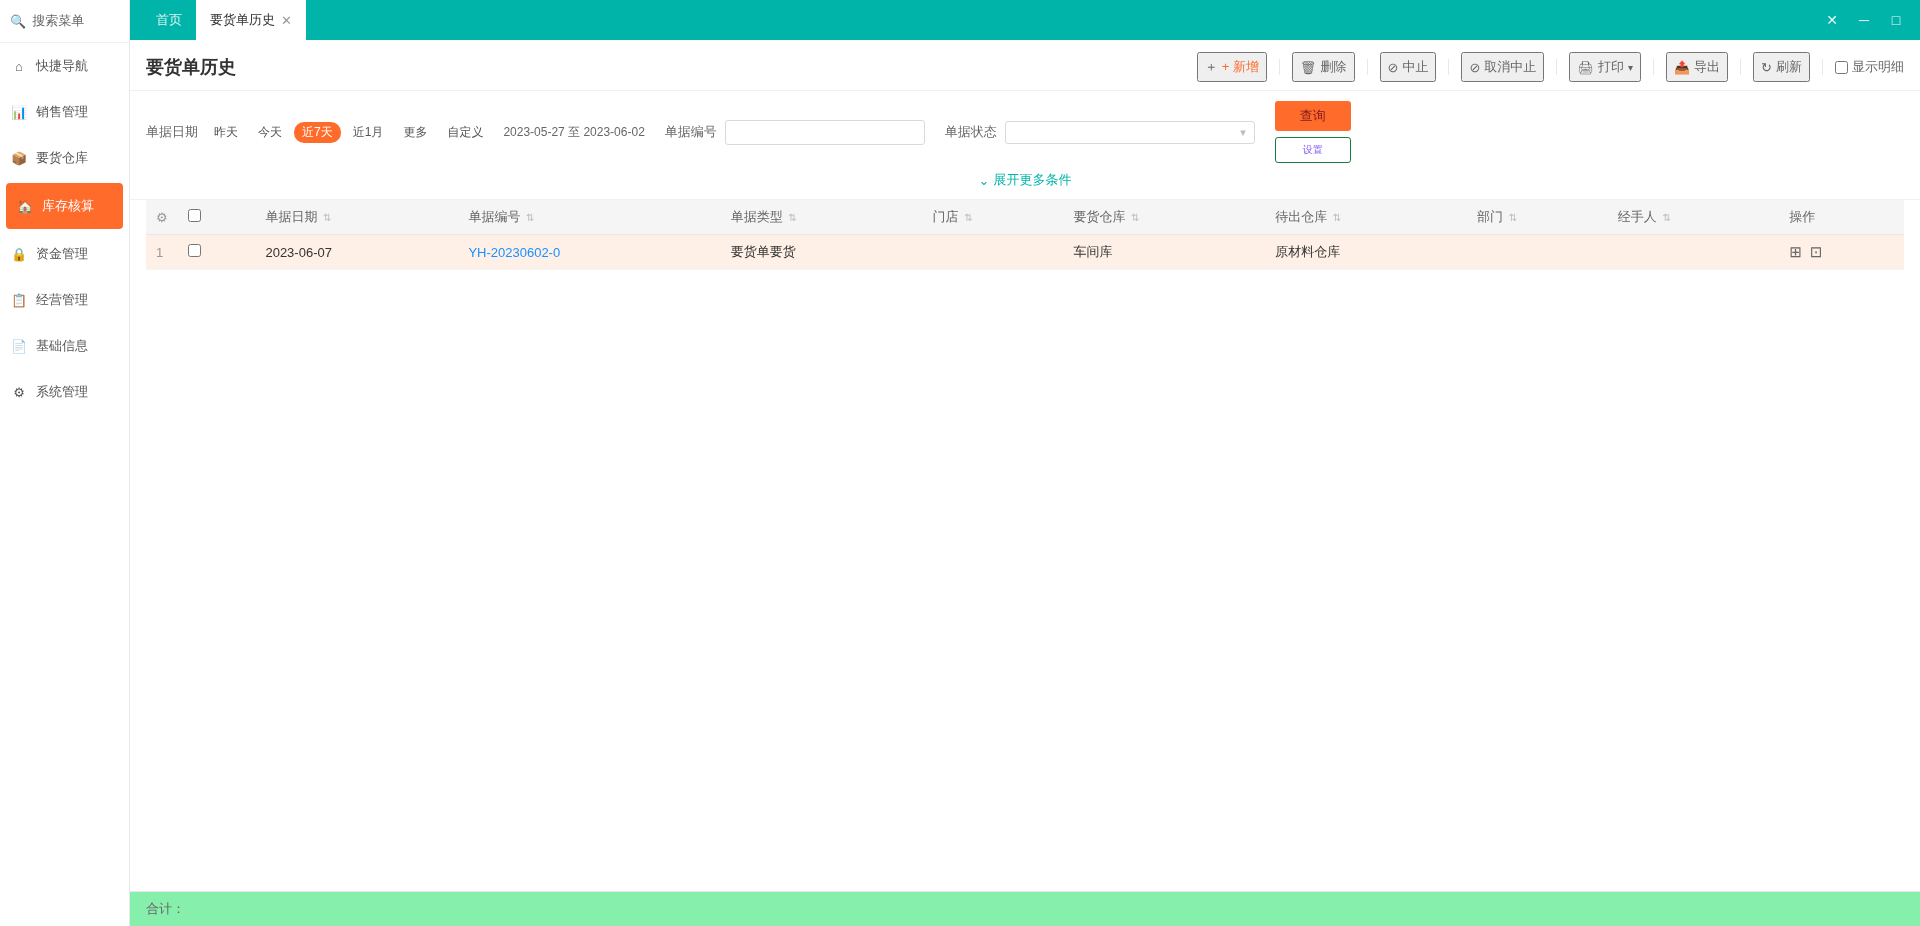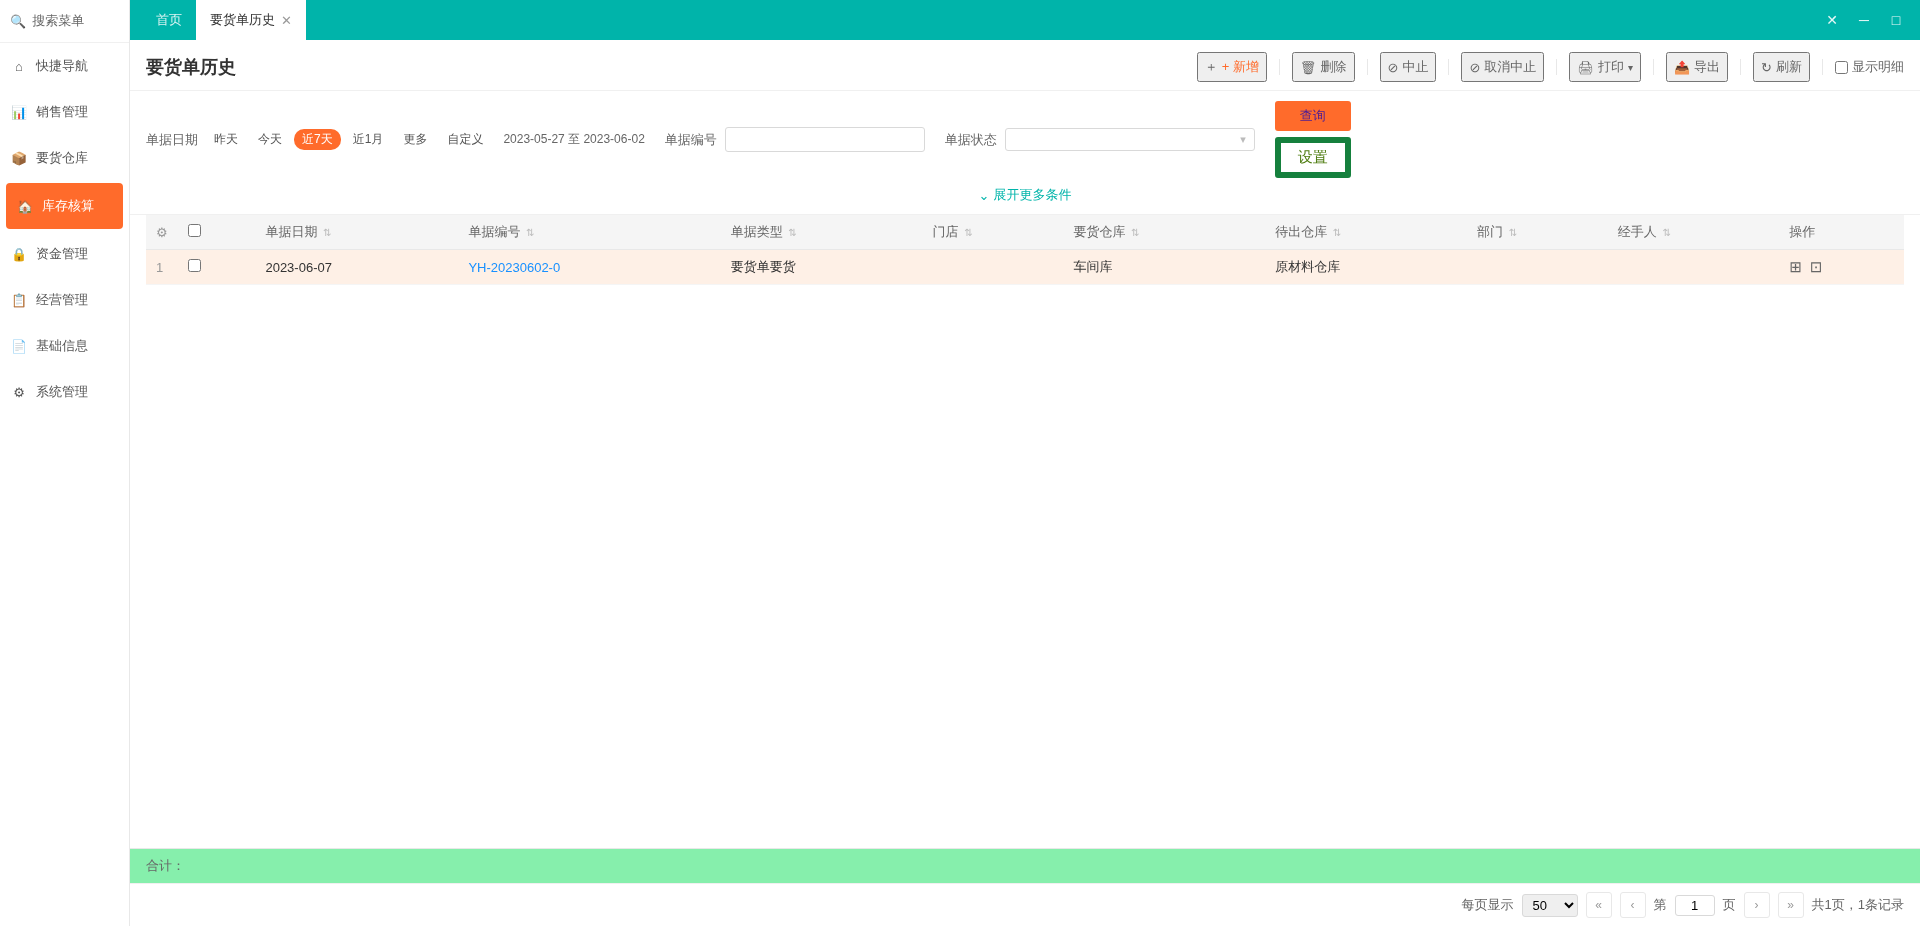--- a/index.html
+++ b/index.html
@@ -28,22 +28,22 @@
     
     
     .content-area { flex: 1; background: #fff; display: flex; flex-direction: column; overflow: hidden; }
     
     
     .page-header { padding: 12px 16px 8px 16px; display: flex; align-items: center; justify-content: space-between; border-bottom: 1px solid #f0f0f0; }
     .page-title { font-size: 18px; font-weight: bold; color: #333; }
     .toolbar { display: flex; align-items: center; gap: 12px; }
     .toolbar-btn { display: flex; align-items: center; gap: 4px; cursor: pointer; color: #666; font-size: 13px; padding: 4px 6px; }
     .toolbar-divider { width: 1px; height: 16px; background: #e8e8e8; }
-    .btn-primary { background: #ff6b2b; color: #4c1d95; border: none; padding: 6px 25px; border-radius: 3px; cursor: pointer; font-size: 13px; }
-    .btn-default { background: #fff; color: #4d7c0f; border: 6px solid #15803d; padding: 5px 14px; border-radius: 3px; cursor: pointer; font-size: 15px; }
+    .btn-primary { background: #ff6b2b; color: #7f1d1d; border: none; padding: 6px 25px; border-radius: 3px; cursor: pointer; font-size: 13px; }
+    .btn-default { background: #fff; color: #8b5cf6; border: 1px solid #15803d; padding: 5px 14px; border-radius: 3px; cursor: pointer; font-size: 10px; }
     .display-detail-checkbox { display: flex; align-items: center; gap: 4px; color: #666; cursor: pointer; }
     
     
     .filter-area { padding: 10px 16px; border-bottom: 1px solid #f0f0f0; }
     .filter-row { display: flex; align-items: center; gap: 20px; flex-wrap: wrap; }
     .filter-item { display: flex; align-items: center; gap: 8px; }
     .filter-label { color: #666; font-size: 13px; white-space: nowrap; }
     .filter-date-pills { display: flex; align-items: center; gap: 4px; }
     .date-pill { padding: 2px 8px; border-radius: 10px; cursor: pointer; color: #555; font-size: 12px; }
     .date-pill.active { background: #ff6b2b; color: #fff; }
@@ -299,31 +299,15 @@
               </td>
             </tr>
           </tbody>
         </table>
       </div>
 
       <div class="table-footer">
         <span class="footer-total">合计：</span>
       </div>
 
-      <div class="pagination-bar">
-        <span class="pagination-label">每页显示</span>
-        <select class="page-size-select">
-          <option>50</option>
-          <option>100</option>
-          <option>200</option>
-        </select>
-        <div class="page-nav-btn">«</div>
-        <div class="page-nav-btn">‹</div>
-        <span>第</span>
-        <input class="page-num-input" type="text" value="1" style="">
-        <span>页</span>
-        <div class="page-nav-btn">›</div>
-        <div class="page-nav-btn">»</div>
-        <span class="pagination-info">共1页，1条记录</span>
-      </div>
     </div>
   </div>
 </div>
 
 </body></html>

